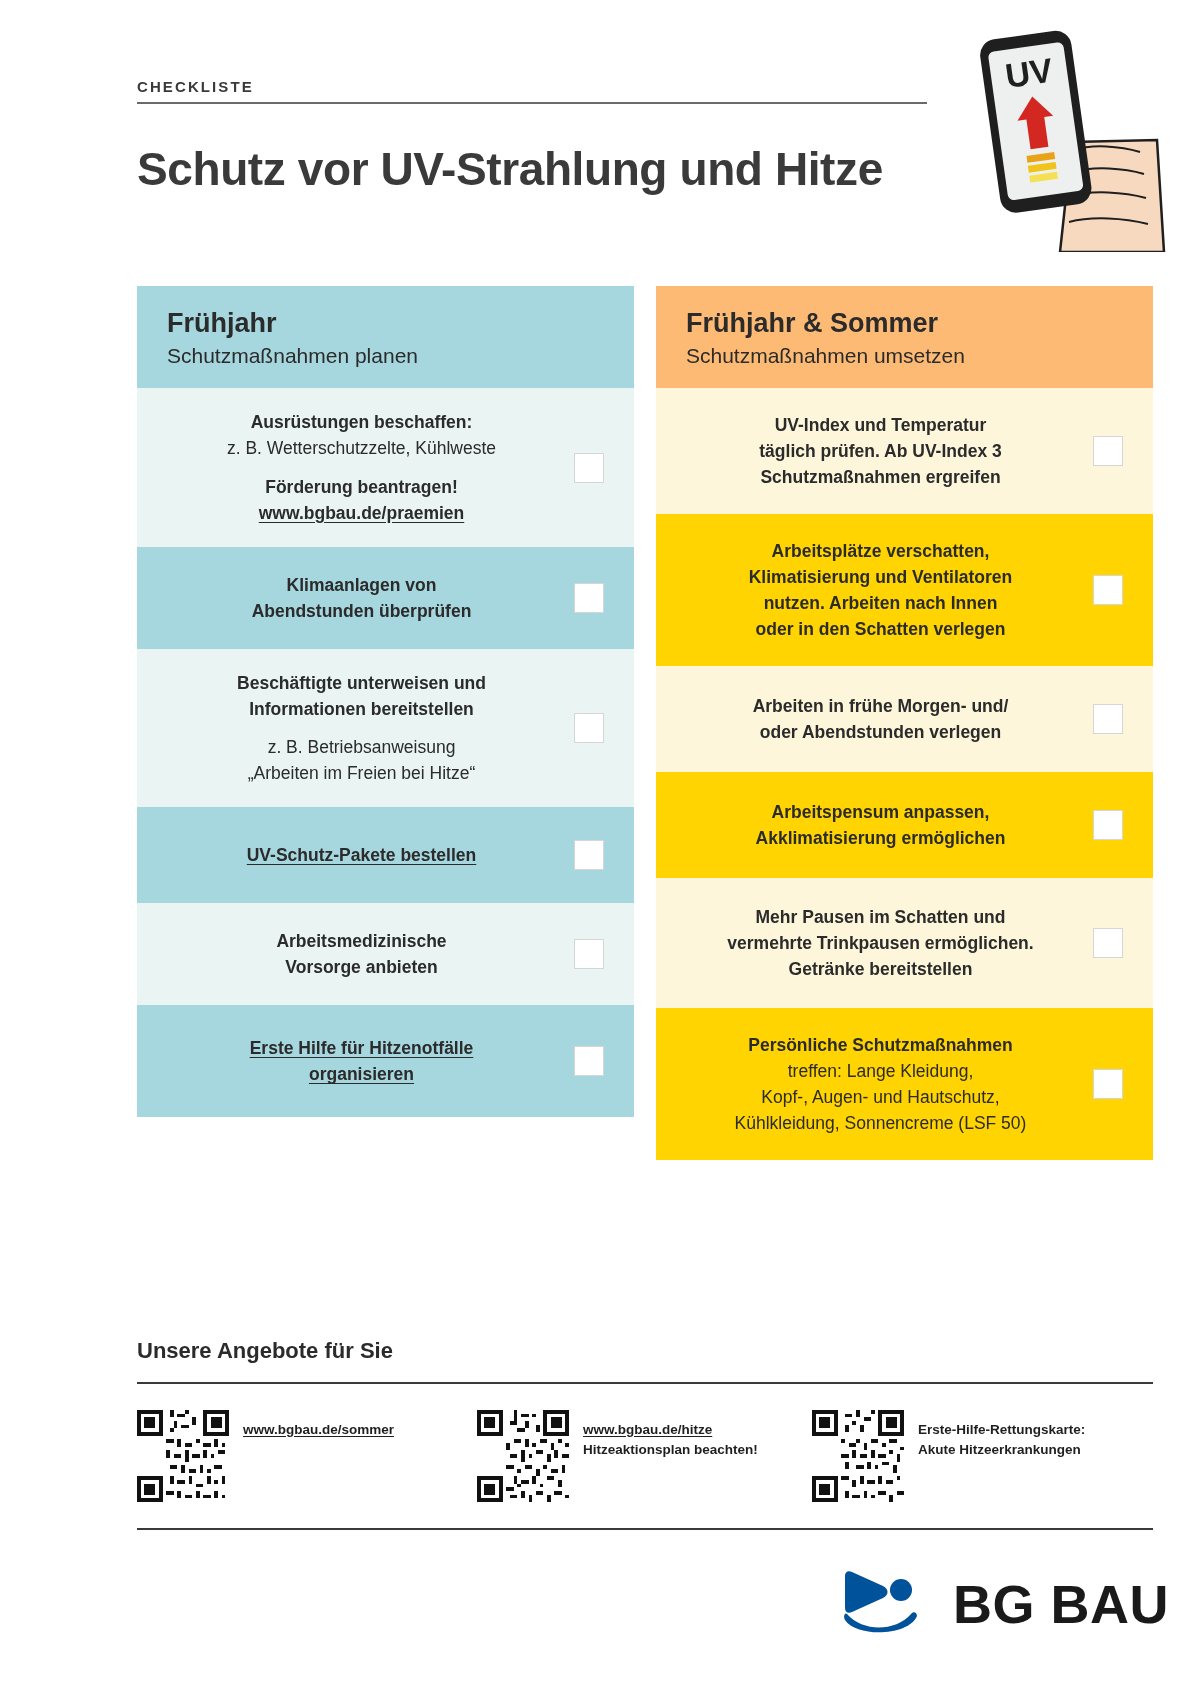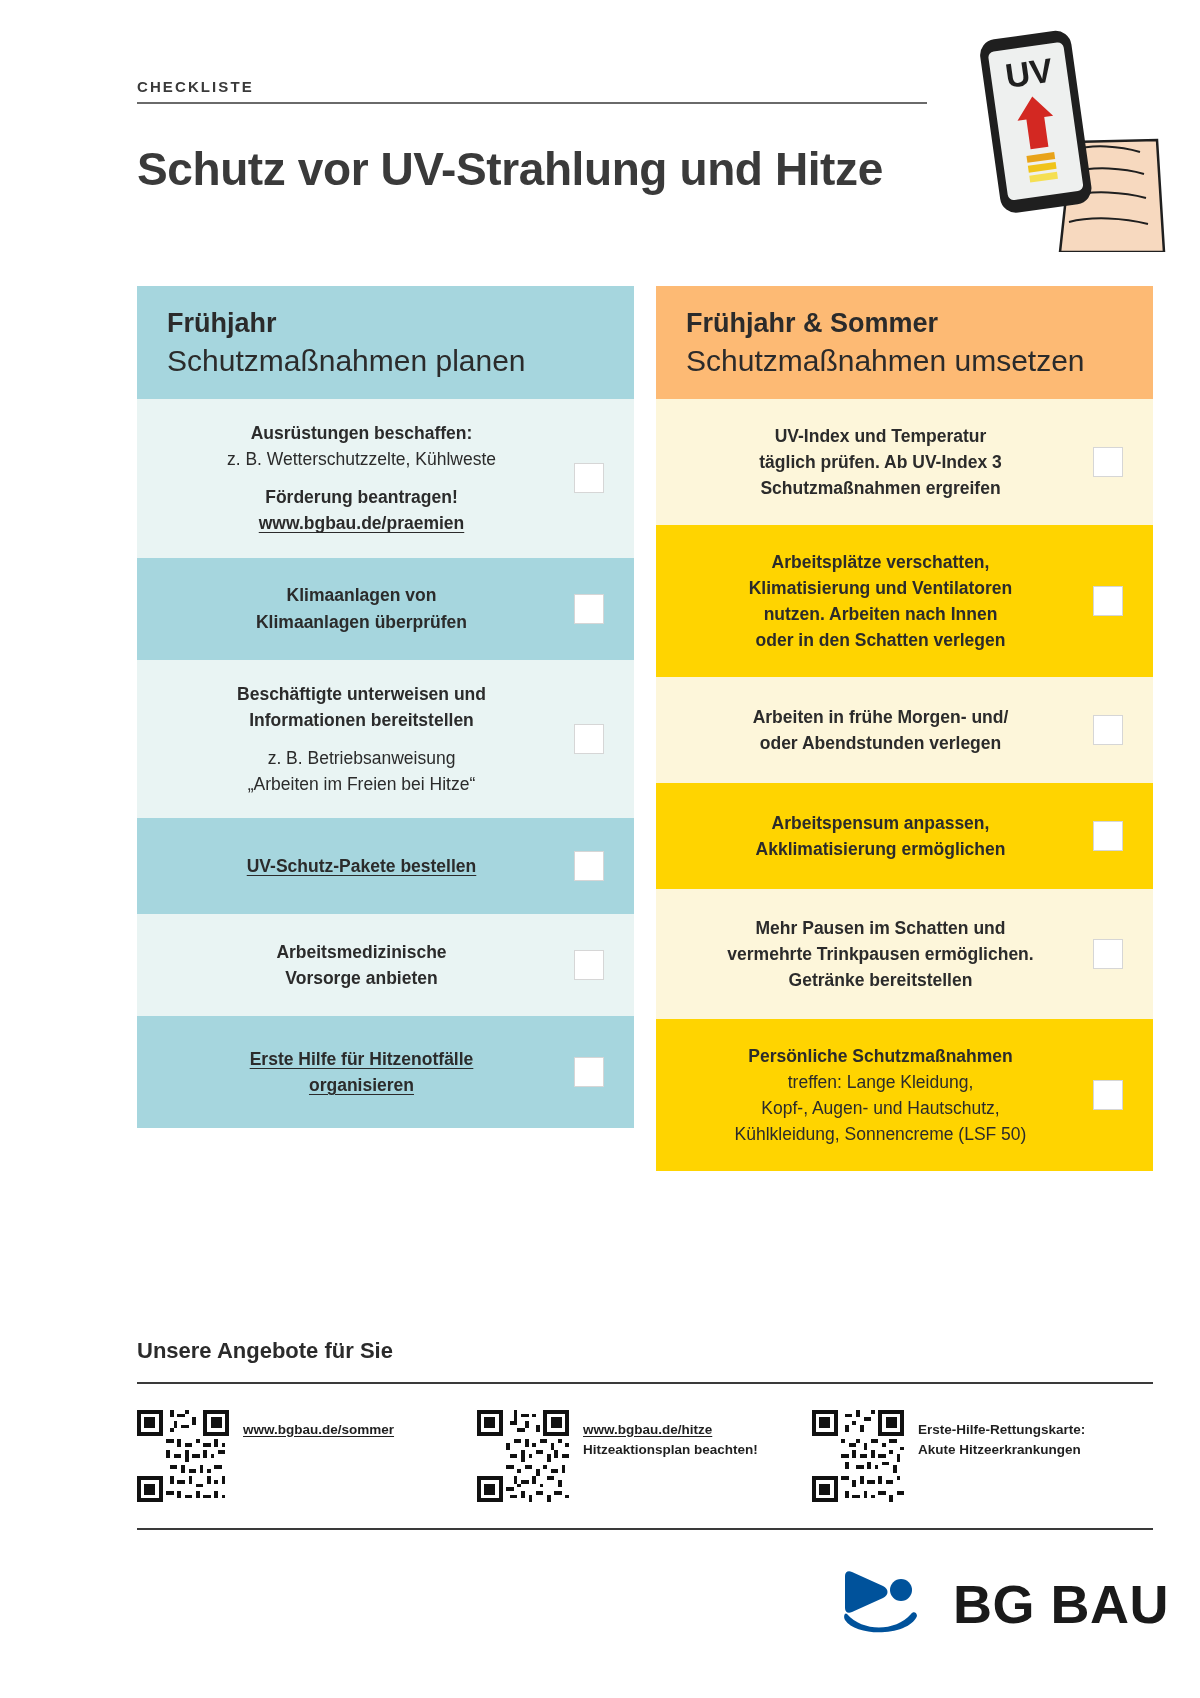--- a/index.html
+++ b/index.html
@@ -29,21 +29,21 @@
   .uv-illu { position: absolute; right: 78px; top: 22px; width: 215px; height: 230px; }
 
   
   .columns { position: absolute; left: 92px; top: 286px; width: 1016px; display: flex; gap: 22px; }
   .col { width: 497px; }
 
   .col-head { padding: 22px 30px 20px 30px; }
   .col-head.teal { background: #a6d6de; }
   .col-head.yellow { background: #fdba74; }
   .col-head h2 { font-size: 27px; font-weight: 700; color: #2b2b2b; line-height: 1.15; }
-  .col-head h3 { font-size: 30px; font-weight: 400; color: #2b2b2b; line-height: 1.2; margin-top: 4px; }
+  .col-head h3 { font-size: 21px; font-weight: 400; color: #2b2b2b; line-height: 1.2; margin-top: 4px; }
 
   .row {
     position: relative;
     display: flex; align-items: center;
     padding: 22px 30px;
     min-height: 96px;
     text-align: center;
   }
   .row .rowtext { flex: 1; padding-right: 18px; }
   .row p { font-size: 17.5px; line-height: 1.38; }
@@ -137,21 +137,21 @@
           <p class="n">z. B. Wetterschutzzelte, Kühlweste</p>
           <p class="b gap">Förderung beantragen!</p>
           <p class="b ul">www.bgbau.de/praemien</p>
         </div>
         <div class="cbox"></div>
       </div>
 
       <div class="row teal-b" style="min-height:102px;">
         <div class="rowtext">
           <p class="b">Klimaanlagen von</p>
-          <p class="b">Klimaanlagen überprüfen</p>
+          <p class="b">Abendstunden überprüfen</p>
         </div>
         <div class="cbox"></div>
       </div>
 
       <div class="row teal-a" style="min-height:158px;">
         <div class="rowtext">
           <p class="b">Beschäftigte unterweisen und</p>
           <p class="b">Informationen bereitstellen</p>
           <p class="n gap">z. B. Betriebsanweisung</p>
           <p class="n">„Arbeiten im Freien bei Hitze“</p>

